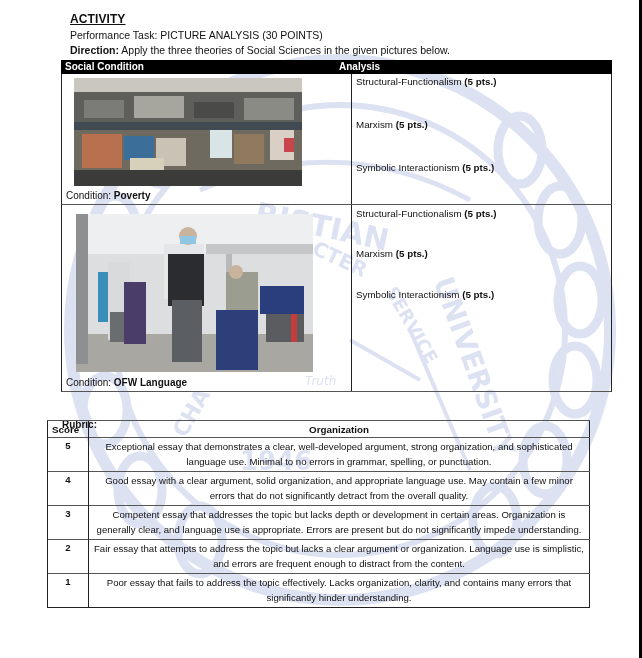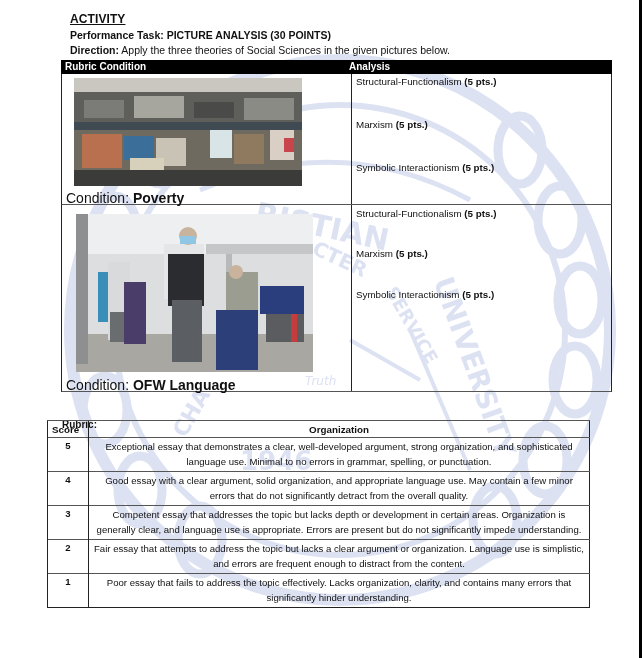--- a/index.html
+++ b/index.html
@@ -8,34 +8,34 @@
     font-family: "Liberation Sans", "DejaVu Sans", sans-serif; color: #111;
   }
   .right-edge { position: absolute; left: 639px; top: 0; width: 3px; height: 658px; background: #000; }
 
   
   .watermark { position: absolute; left: 0; top: 0; width: 642px; height: 658px; pointer-events: none; z-index: 0; }
 
   .content { position: absolute; left: 0; top: 0; width: 642px; height: 658px; z-index: 1; }
 
   .h-activity { position: absolute; left: 70px; top: 12px; font-size: 12px; font-weight: bold; text-decoration: underline; letter-spacing: 0.1px; }
-  .h-task { position: absolute; left: 70px; top: 29px; font-size: 10.5px; font-weight: bold; }
+  .h-task { position: absolute; left: 70px; top: 29px; font-size: 10.5px; font-weight: normal; }
   .h-direction { position: absolute; left: 70px; top: 44px; font-size: 10.5px; }
   .h-direction b { font-weight: bold; }
 
   
   .main-table { position: absolute; left: 61px; top: 60px; width: 551px; }
   .mt-header { height: 14px; background: #000; color: #fff; font-size: 10px; font-weight: bold; position: relative; }
   .mt-header .c1 { position: absolute; left: 4px; top: 1px; }
-  .mt-header .c2 { position: absolute; left: 288px; top: 1px; }
+  .mt-header .c2 { position: absolute; left: 278px; top: 1px; }
   .mt-row { position: relative; border-left: 1.2px solid #222; border-right: 1.2px solid #222; border-bottom: 1.5px solid #555; }
   .mt-row.r1 { height: 130px; }
   .mt-row.r2 { height: 186px; }
   .mt-divider { position: absolute; left: 289px; top: 0; bottom: 0; width: 1.2px; background: #222; }
-  .cond-label { position: absolute; left: 4px; font-size: 14px; }
+  .cond-label { position: absolute; left: 4px; font-size: 10px; }
   .cond-label b { font-weight: bold; }
   .theory { position: absolute; left: 294px; font-size: 9.8px; }
   .theory b { font-weight: bold; }
 
   .photo { position: absolute; overflow: hidden; }
   
   .rubric-label { position: absolute; left: 62px; top: 407px; font-size: 10px; font-weight: bold; margin-top: 12px; }
   .rubric { position: absolute; left: 47px; top: 420px; width: 543px; border: 1.2px solid #222; border-collapse: collapse; font-size: 9.6px; }
   .rubric th, .rubric td { border-top: 1.5px solid #555; border-left: 1.2px solid #222; padding: 1px 4px; }
   .rubric th { font-weight: bold; font-size: 9.8px; height: 14px; }
@@ -82,21 +82,21 @@
 
 <div class="right-edge"></div>
 
 <div class="content">
   <div class="h-activity">ACTIVITY</div>
   <div class="h-task">Performance Task: PICTURE ANALYSIS (30 POINTS)</div>
   <div class="h-direction"><b>Direction:</b><span> Apply the three theories of Social Sciences in the given pictures below.</span></div>
 
   <div class="main-table">
     <div class="mt-header">
-      <span class="c1">Rubric Condition</span>
+      <span class="c1">Social Condition</span>
       <span class="c2">Analysis</span>
     </div>
 
     <div class="mt-row r1">
       <div class="mt-divider"></div>
       <div class="photo" style="left:12px; top:4px; width:228px; height:108px;">
         <svg width="228" height="108" viewBox="0 0 228 108" xmlns="http://www.w3.org/2000/svg">
           <rect width="228" height="108" fill="#8a8a85"></rect>
           <rect width="228" height="20" fill="#c9c7c0"></rect>
           <rect y="14" width="228" height="30" fill="#5e5f5a"></rect>

